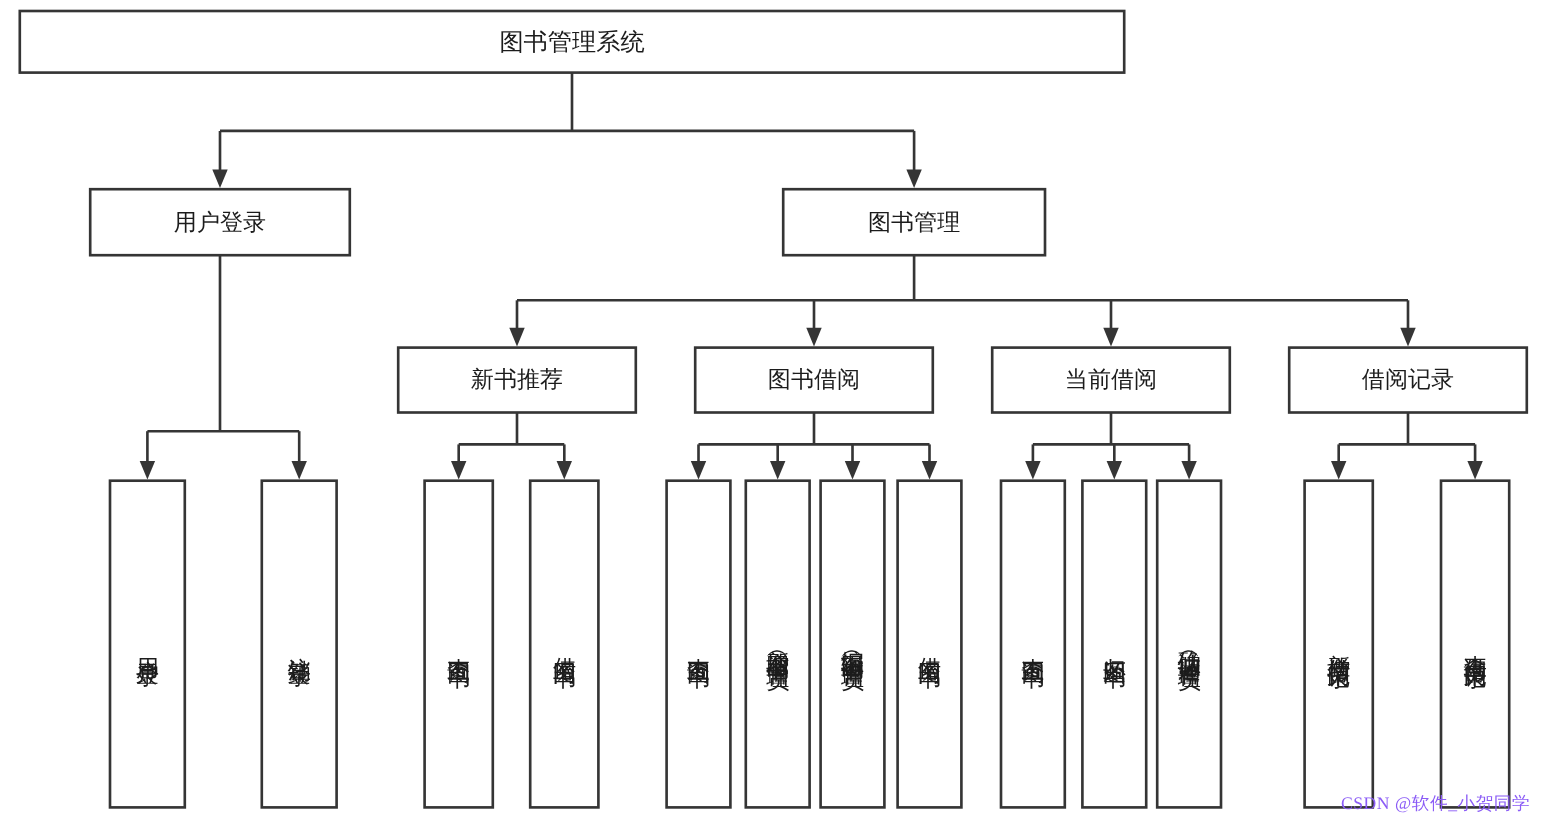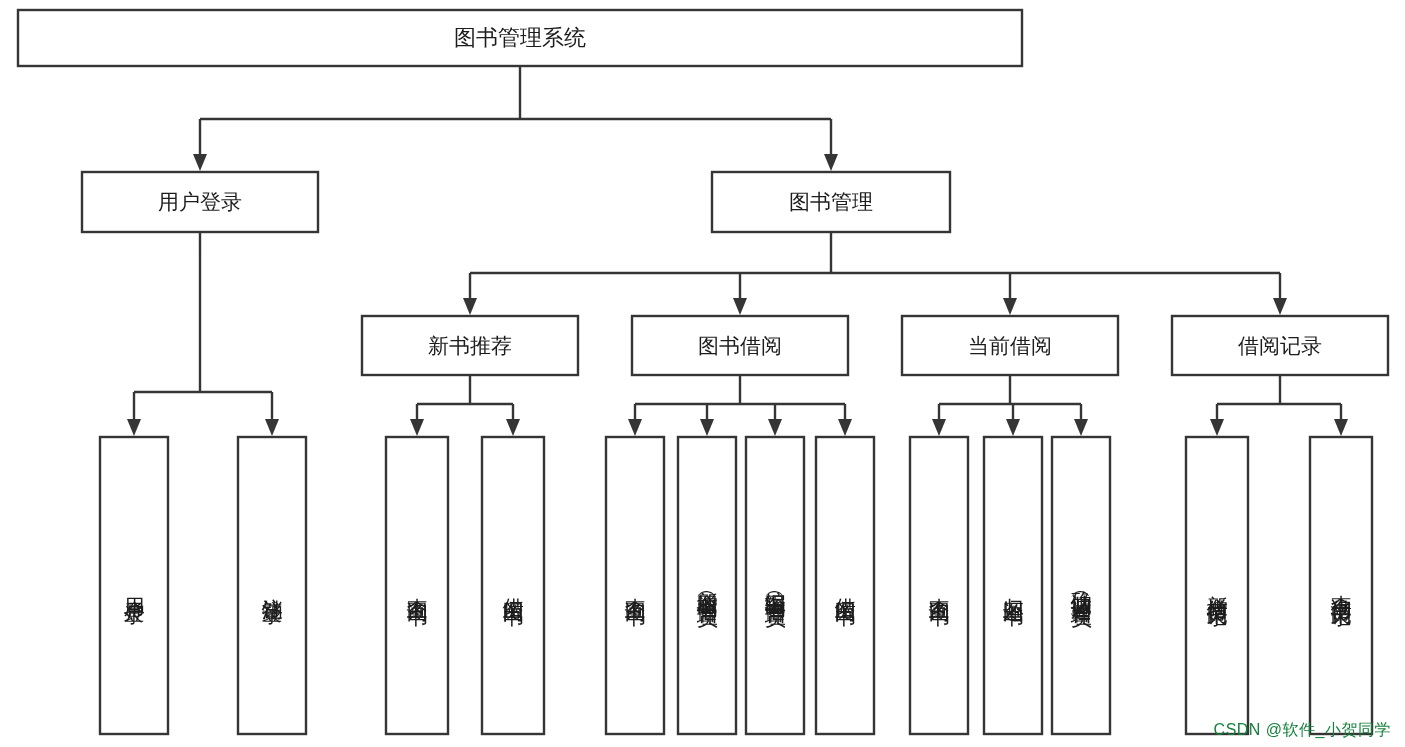--- a/index.html
+++ b/index.html
@@ -69,23 +69,23 @@
     white-space: nowrap;
     display: flex;
     align-items: center;
     justify-content: center;
     pointer-events: none;
   }
   .watermark {
     position: absolute;
     right: 14px;
     bottom: 6px;
-    font-family: Liberation Sans, sans-serif;
+    font-family: Liberation Serif, serif;
     font-size: 16px;
-    color: #15803d;
+    color: #8b5cf6;
     letter-spacing: 0.5px;
     white-space: nowrap;
   }
 </style>
 </head>
 <body>
 
 <div id="diagram-root">
 
   <svg class="tree-svg" viewBox="0 0 1405 747" xmlns="http://www.w3.org/2000/svg">

